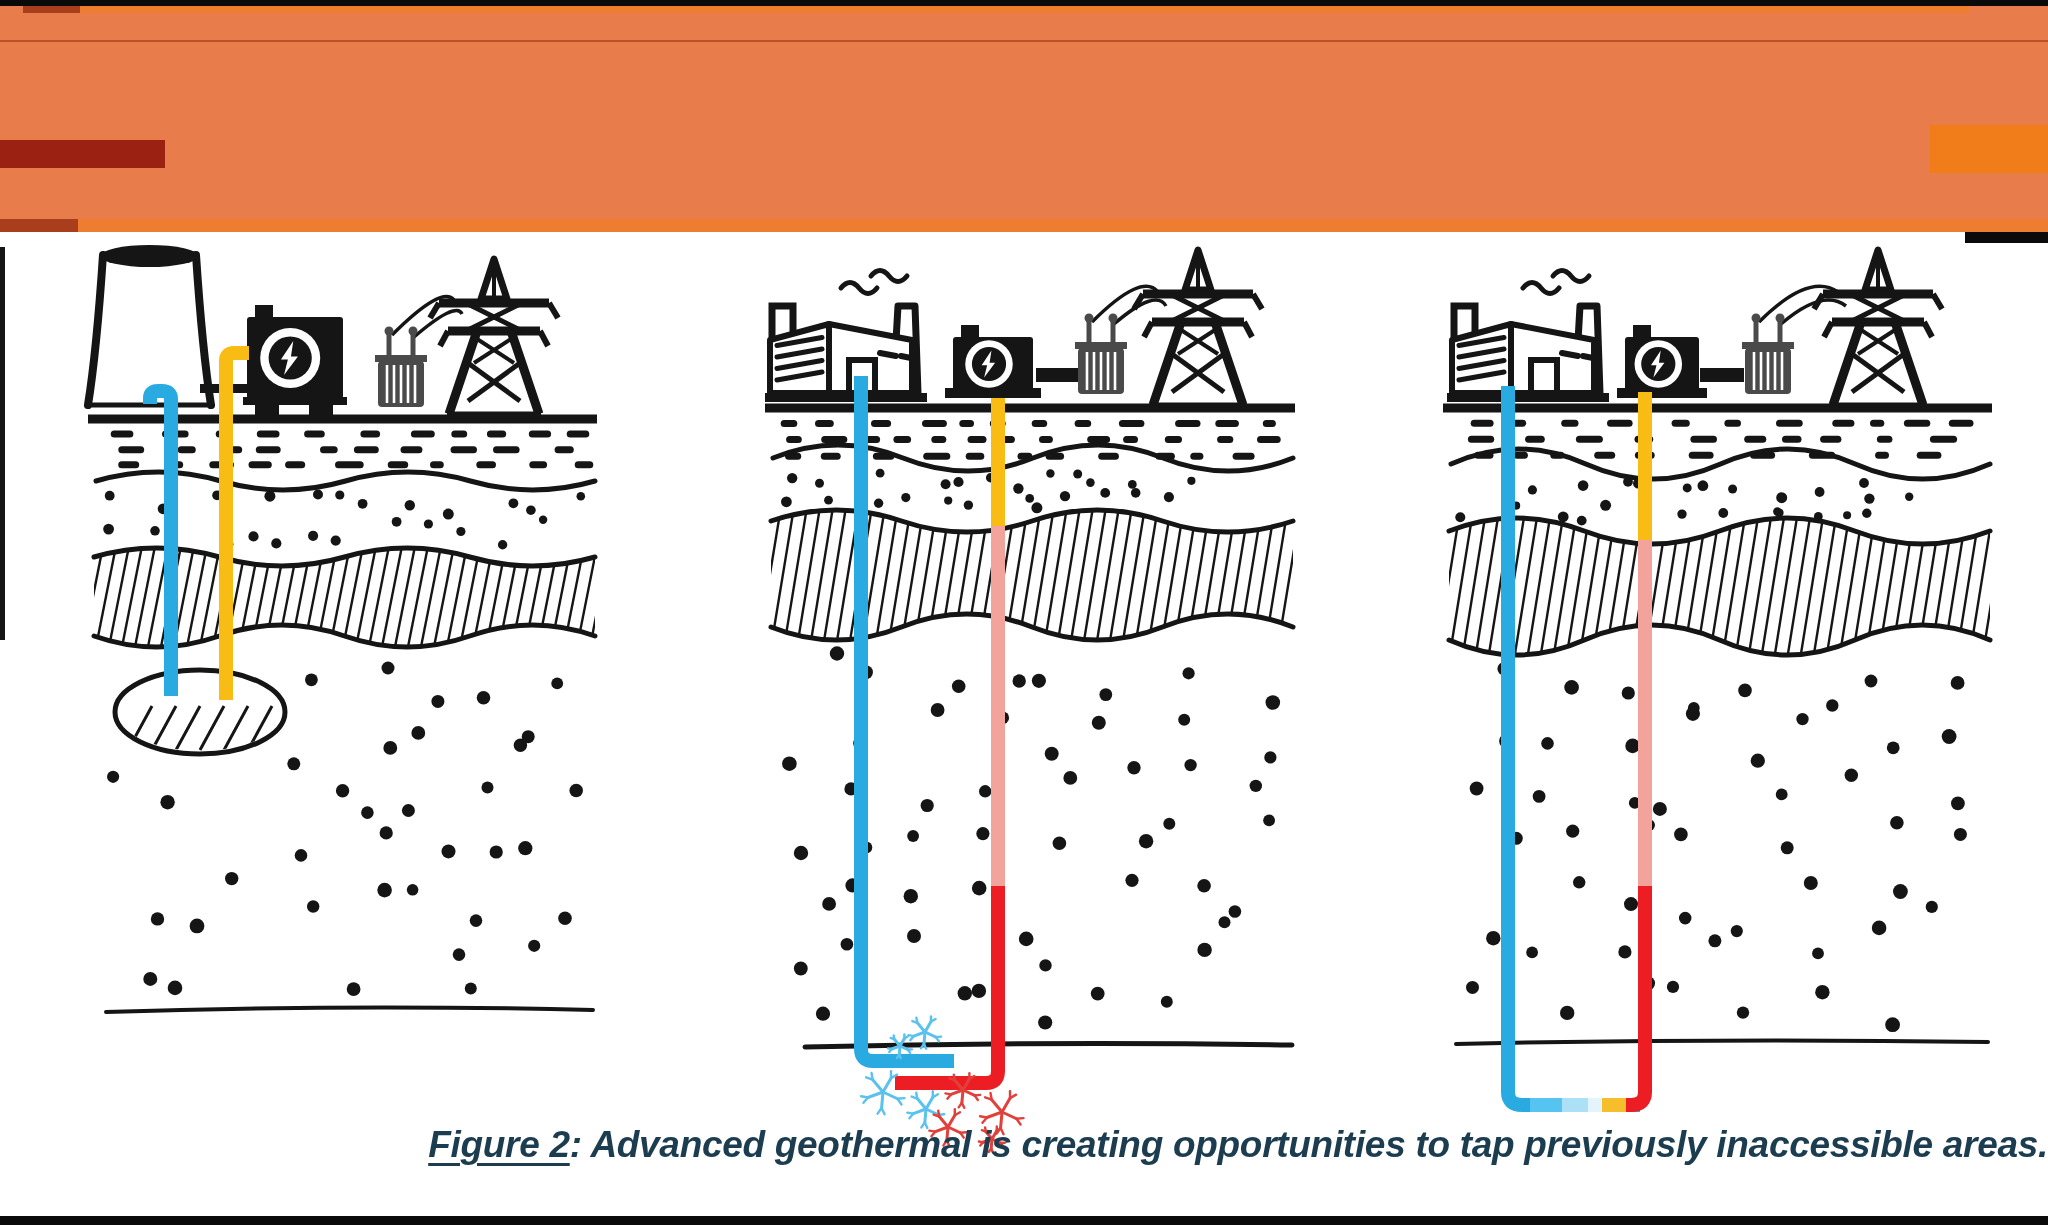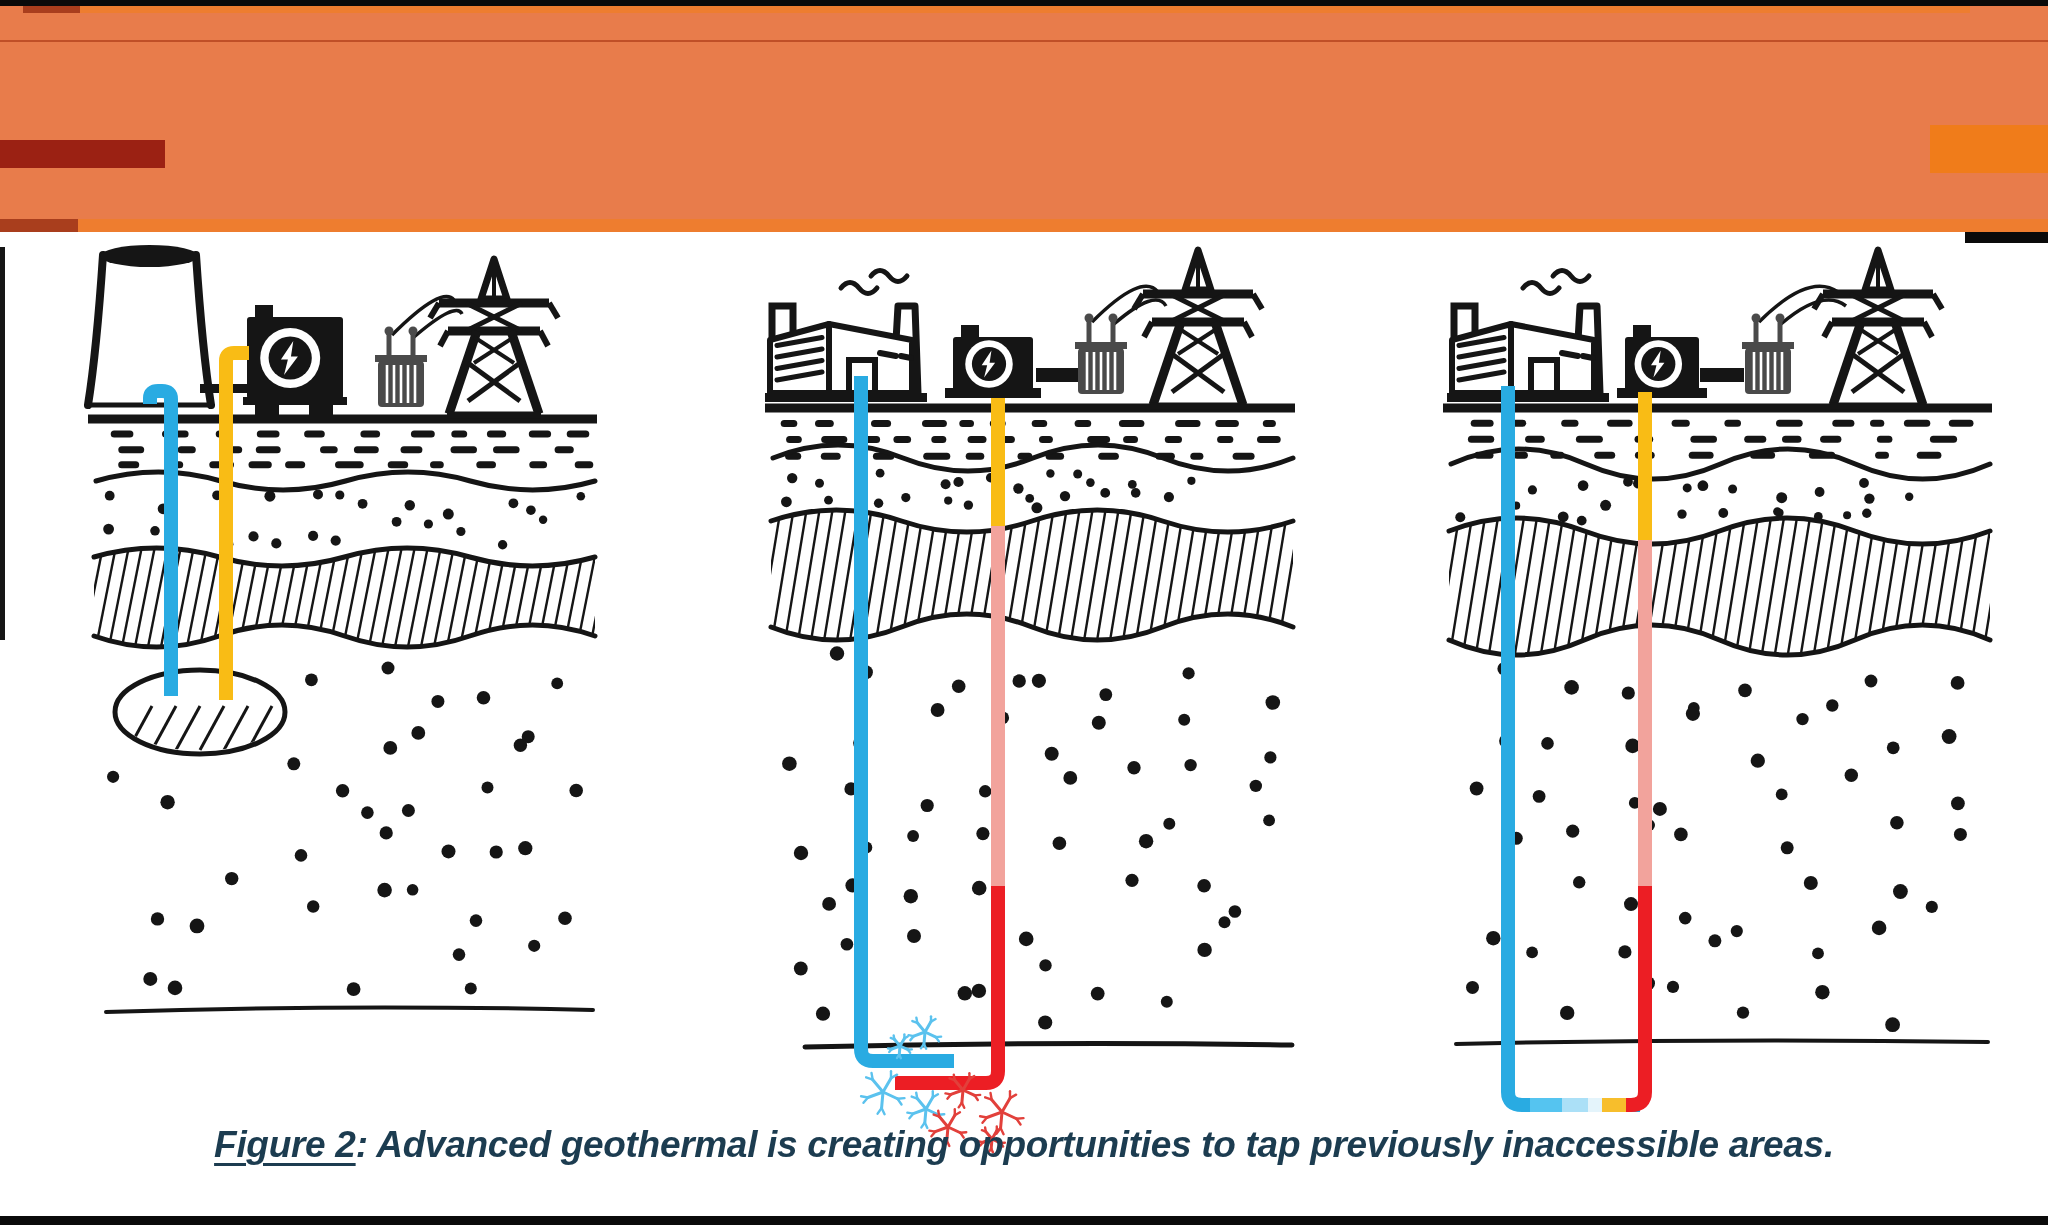--- a/index.html
+++ b/index.html
@@ -10,21 +10,21 @@
   #bottombar{top:1216px;height:9px;}
   #band{position:absolute;left:0;top:6px;width:2048px;height:226px;background:#E87C4B;z-index:2;}
   .bandbit{position:absolute;}
   .titlecol{position:absolute;top:16px;width:600px;text-align:center;
             font-size:58px;line-height:84px;font-weight:700;letter-spacing:-1px;
             color:#DC6C2F;
             text-shadow:-2px -2px 0 rgba(60,42,26,.78), 2px -2px 0 rgba(60,42,26,.78),
                         -2px 2px 0 rgba(60,42,26,.78), 2px 2px 0 rgba(60,42,26,.78);}
   #col1{left:58px;} #col2{left:733px;} #col3{left:1394px;}
   #diagram{position:absolute;left:0;top:0;z-index:1;}
-  #caption{position:absolute;left:0;top:1124px;width:2048px;text-align:center;z-index:3;
+  #caption{position:absolute;left:0;top:1124px;width:2048px;text-align:right;z-index:3;
            font-style:italic;font-weight:700;font-size:37px;color:#1C3C50;letter-spacing:-0.3px;}
   #caption .u{text-decoration:underline;text-decoration-thickness:3px;text-underline-offset:6px;}
   #leftline{position:absolute;left:0;top:247px;width:5px;height:393px;background:#151515;z-index:1;}
   #rightshadow{position:absolute;left:1965px;top:232px;width:83px;height:11px;background:#0a0a0a;z-index:2;}
 </style>
 </head>
 <body>
 
 <div class="stage">
 

